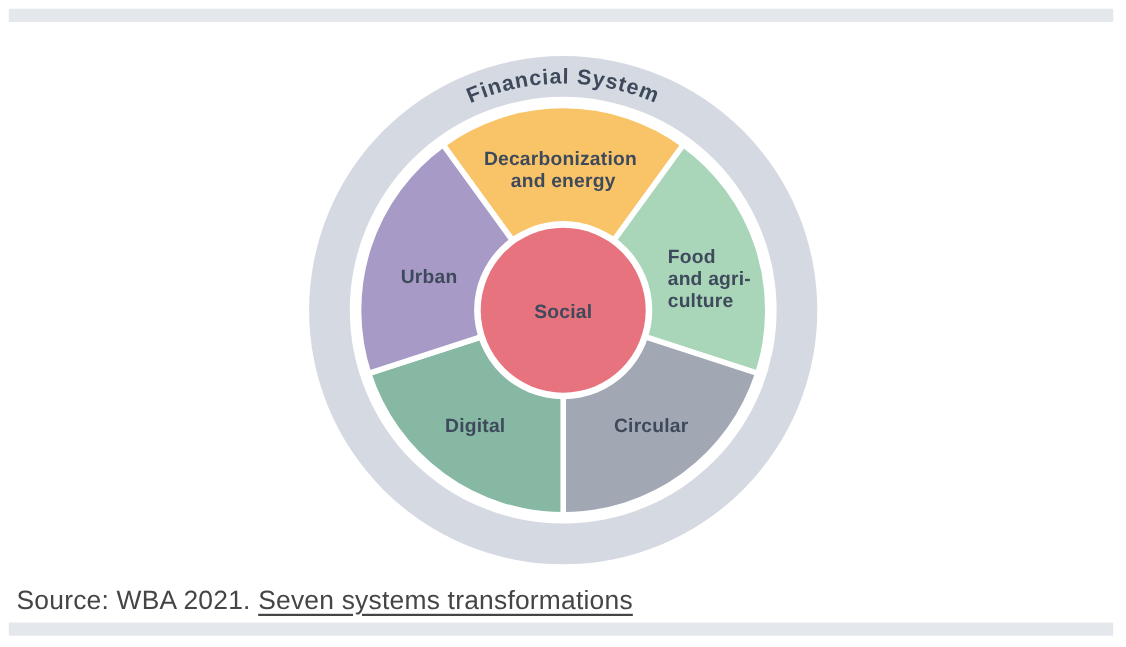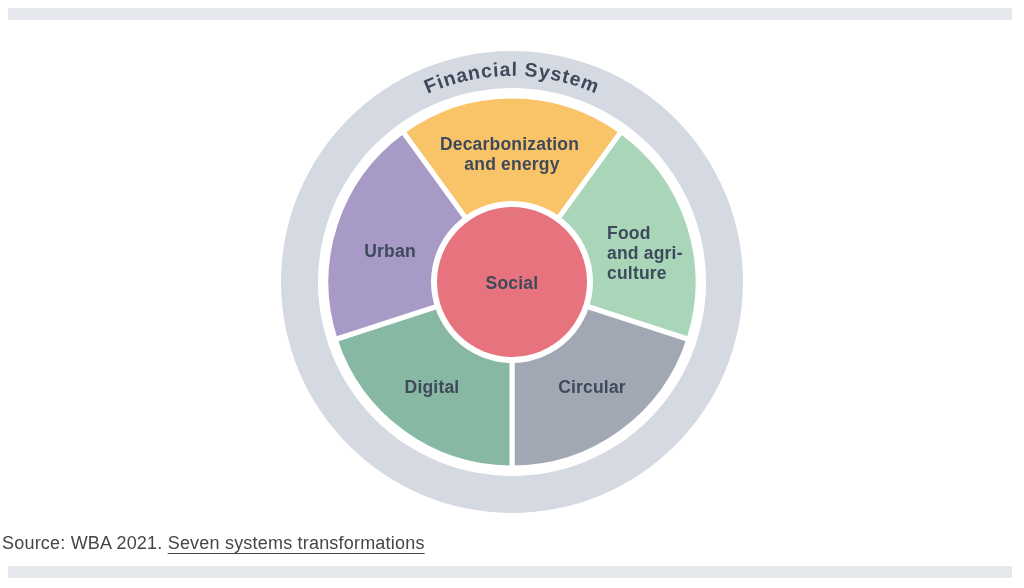--- a/index.html
+++ b/index.html
@@ -38,23 +38,23 @@
   .ring-label {
     font-size: 19.5px;
     letter-spacing: 0.9px;
   }
   .seg-label {
     font-size: 17.5px;
     letter-spacing: 0.2px;
   }
   .source-line {
     position: absolute;
-    left: 2px;
+    left: 15px;
     top: 533px;
-    font-size: 18px;
+    font-size: 24px;
     color: #454545;
     letter-spacing: 0.2px;
     white-space: nowrap;
   }
   .source-link {
     color: #454545;
     text-decoration: underline;
     text-underline-offset: 4px;
     cursor: pointer;
   }

